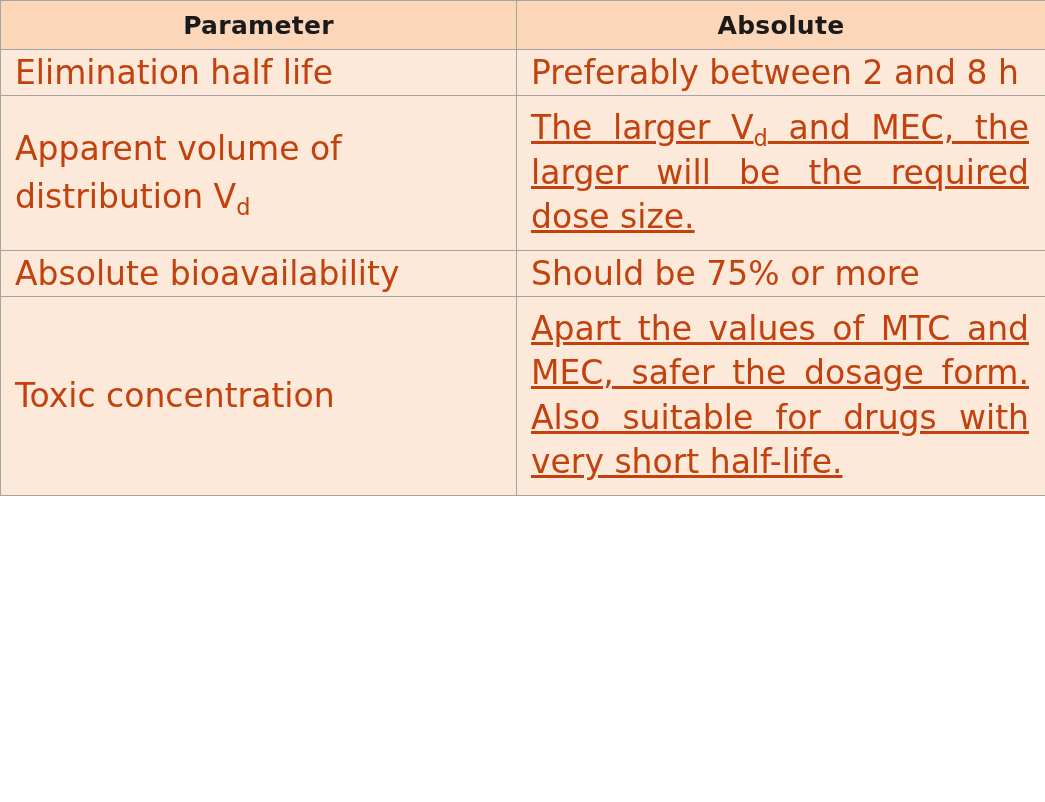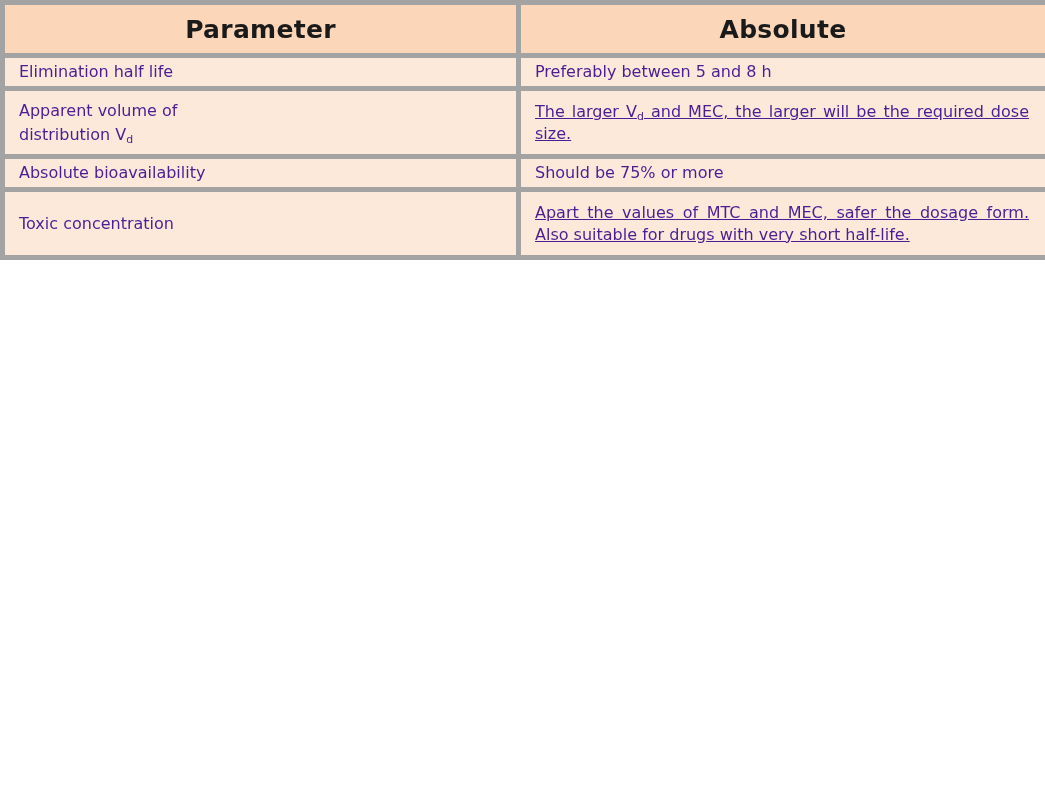--- a/index.html
+++ b/index.html
@@ -22,37 +22,37 @@
     width: 1045px;
     border-collapse: collapse;
     table-layout: fixed;
     background: #fce9da;
   }
   table.param-table col.c1 { width: 516px; }
   table.param-table col.c2 { width: 529px; }
 
   table.param-table th,
   table.param-table td {
-    border: 5px solid #a3a3a3;
+    border: 1px solid #a3a3a3;
     vertical-align: middle;
     padding: 0;
   }
   table.param-table thead th {
     background: #fbd6b9;
     text-align: center;
     font-size: 25px;
     font-weight: bold;
     color: #1a1a1a;
     height: 48px;
     letter-spacing: 0.3px;
   }
   table.param-table tbody td {
     background: #fce9da;
-    color: #4c1d95;
-    font-size: 16px;
+    color: #c2410c;
+    font-size: 33px;
     line-height: 1.0;
   }
   .cell-pad {
     padding: 6px 12px 6px 14px;
   }
   .cell-pad.just {
     text-align: justify;
     text-align-last: left;
     line-height: 1.35;
     padding: 10px 16px 10px 14px;
@@ -83,21 +83,21 @@
         <th>Absolute</th>
       </tr>
     </thead>
     <tbody>
 
       <tr>
         <td>
           <div class="cell-pad">Elimination half life</div>
         </td>
         <td>
-          <div class="cell-pad">Preferably between 5 and 8 h</div>
+          <div class="cell-pad">Preferably between 2 and 8 h</div>
         </td>
       </tr>
 
 
 
       <tr>
         <td>
           <div class="cell-pad tall">Apparent volume of<br>distribution V<sub>d</sub></div>
         </td>
         <td>

